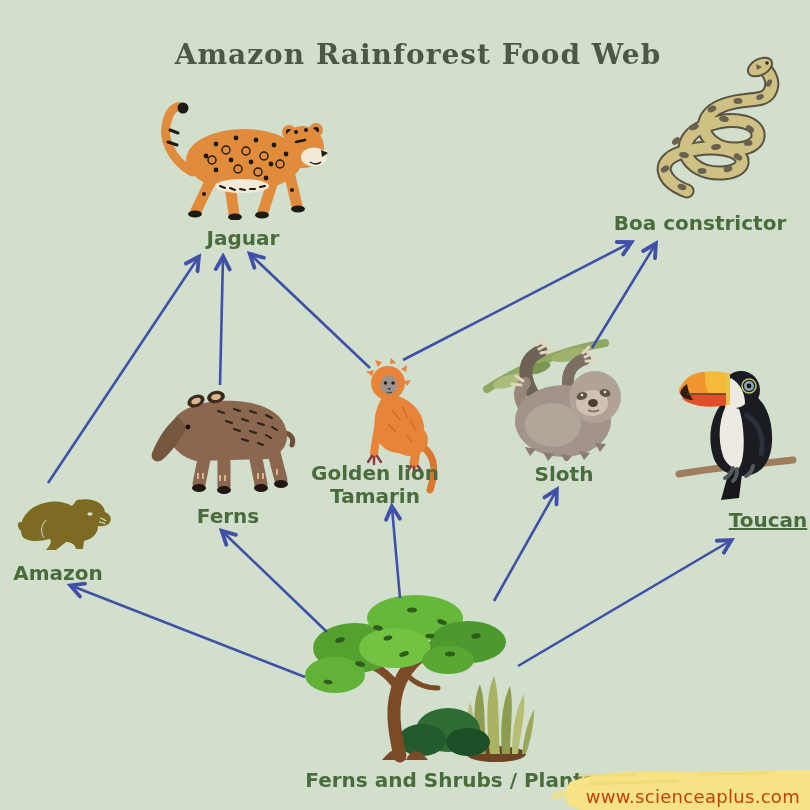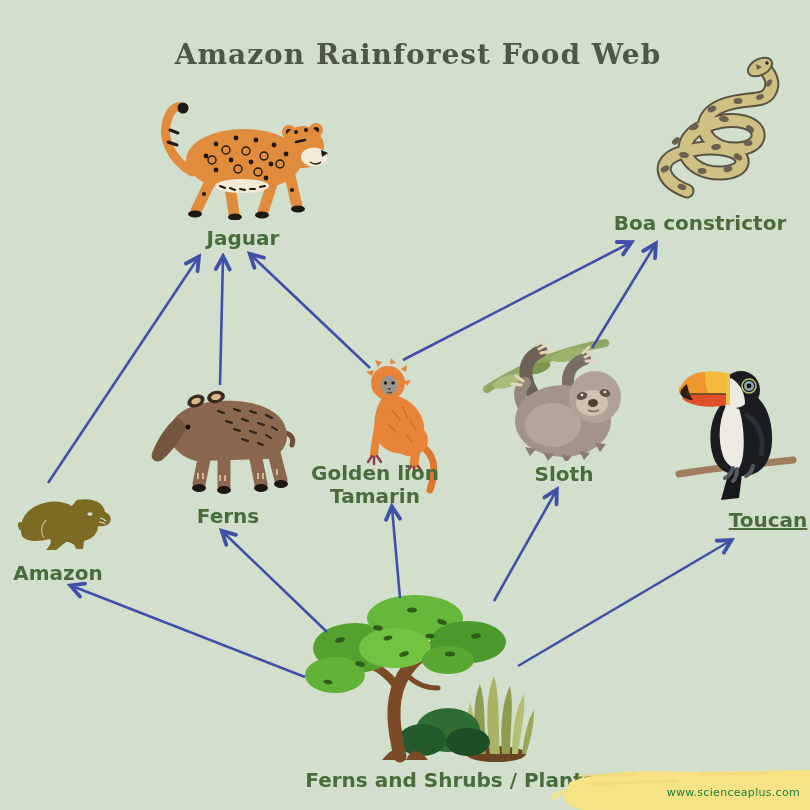--- a/index.html
+++ b/index.html
@@ -9,21 +9,21 @@
          font-family:"DejaVu Serif","Liberation Serif",serif;font-weight:700;
          font-size:28px;letter-spacing:1px;color:var(--title,#4d5743);white-space:nowrap;margin-left:28px;}
   .node-label{position:absolute;transform:translateX(-50%);font-weight:700;font-size:20px;
               color:var(--label,#4a6c3c);white-space:nowrap;}
   .node-label.two-line{text-align:center;line-height:23px;}
   .illus{position:absolute;}
   .illus svg{display:block;width:100%;height:100%;}
   #arrows-svg{position:absolute;left:0;top:0;width:810px;height:810px;pointer-events:none;}
   .watermark{position:absolute;left:548px;top:766px;width:262px;height:44px;}
   .watermark svg{position:absolute;left:0;top:0;}
-  .watermark .url{position:absolute;right:10px;top:20px;font-size:11px;color:#15803d;letter-spacing:.3px;}
+  .watermark .url{position:absolute;right:10px;top:20px;font-size:18px;color:#c2410c;letter-spacing:.3px;}
 </style>
 </head>
 <body>
 
 <div id="canvas">
 
   <div class="title">Amazon Rainforest Food Web</div>
 
   <div class="illus" style="left:146px;top:90px;width:187px;height:130px;">
     <svg viewBox="0 0 187 130">

